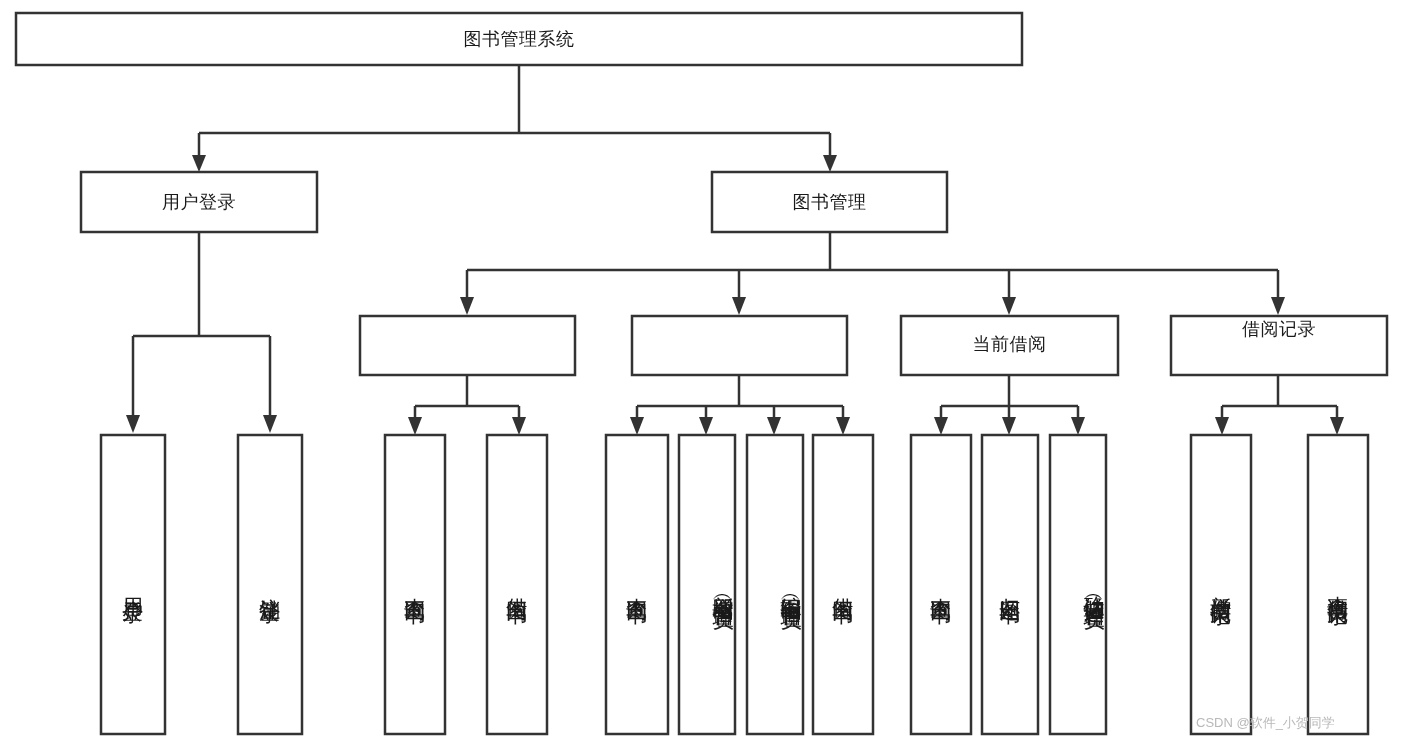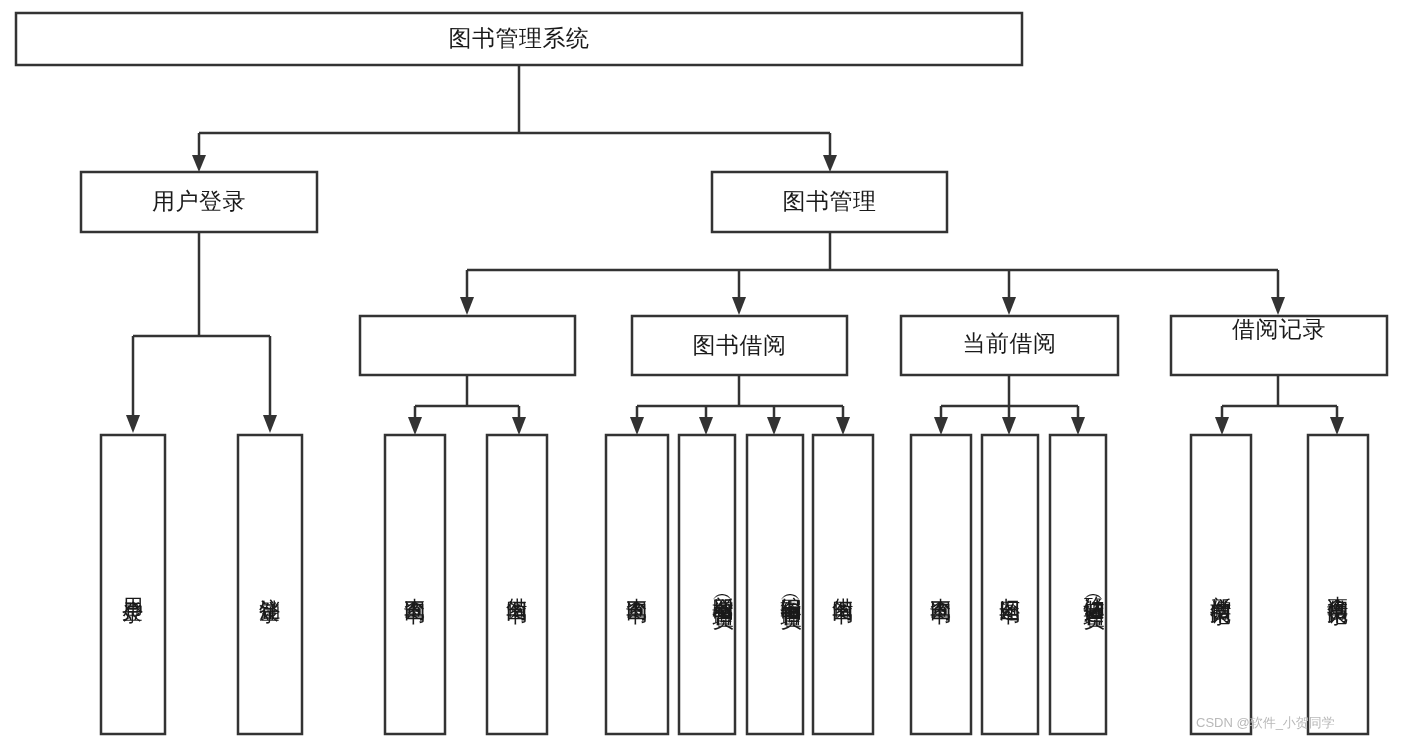--- a/index.html
+++ b/index.html
@@ -51,21 +51,21 @@
     display: flex;
     align-items: center;
     justify-content: center;
     color: #1a1a1a;
     line-height: 1.12;
     user-select: none;
     pointer-events: none;
   }
   .node-label.horizontal {
     writing-mode: horizontal-tb;
-    font-size: 23px;
+    font-size: 18px;
     letter-spacing: 0.5px;
   }
   .node-label.vertical {
     writing-mode: vertical-rl;
     text-orientation: upright;
     font-size: 21px;
     letter-spacing: 2px;
   }
   .watermark {
     position: absolute;
@@ -174,21 +174,20 @@
 
     <rect class="node-rect" x="1191" y="435" width="60" height="299"></rect>
     <rect class="node-rect" x="1308" y="435" width="60" height="299"></rect>
   </svg>
 
   <div class="node-label horizontal" style="left:16px; top:13px; width:1006px; height:52px;">图书管理系统</div>
 
   <div class="node-label horizontal" style="left:81px; top:172px; width:236px; height:60px;">用户登录</div>
   <div class="node-label horizontal" style="left:712px; top:172px; width:235px; height:60px;">图书管理</div>
 
-  <div class="node-label horizontal" style="left:632px; top:316px; width:215px; height:59px;">图书借阅</div>
   <div class="node-label horizontal" style="left:901px; top:316px; width:217px; height:56px;">当前借阅</div>
   <div class="node-label horizontal" style="left:1171px; top:300px; width:216px; height:59px;border-radius:29px;">借阅记录</div>
 
   <div class="node-label vertical" style="left:101px; top:435px; width:64px; height:299px;">用户登录</div>
   <div class="node-label vertical" style="left:238px; top:435px; width:64px; height:299px;">注销登录</div>
 
   <div class="node-label vertical" style="left:385px; top:435px; width:60px; height:299px;">查询图书</div>
   <div class="node-label vertical" style="left:487px; top:435px; width:60px; height:299px;">借阅图书</div>
 
   <div class="node-label vertical" style="left:606px; top:435px; width:62px; height:299px;">查询图书</div>

